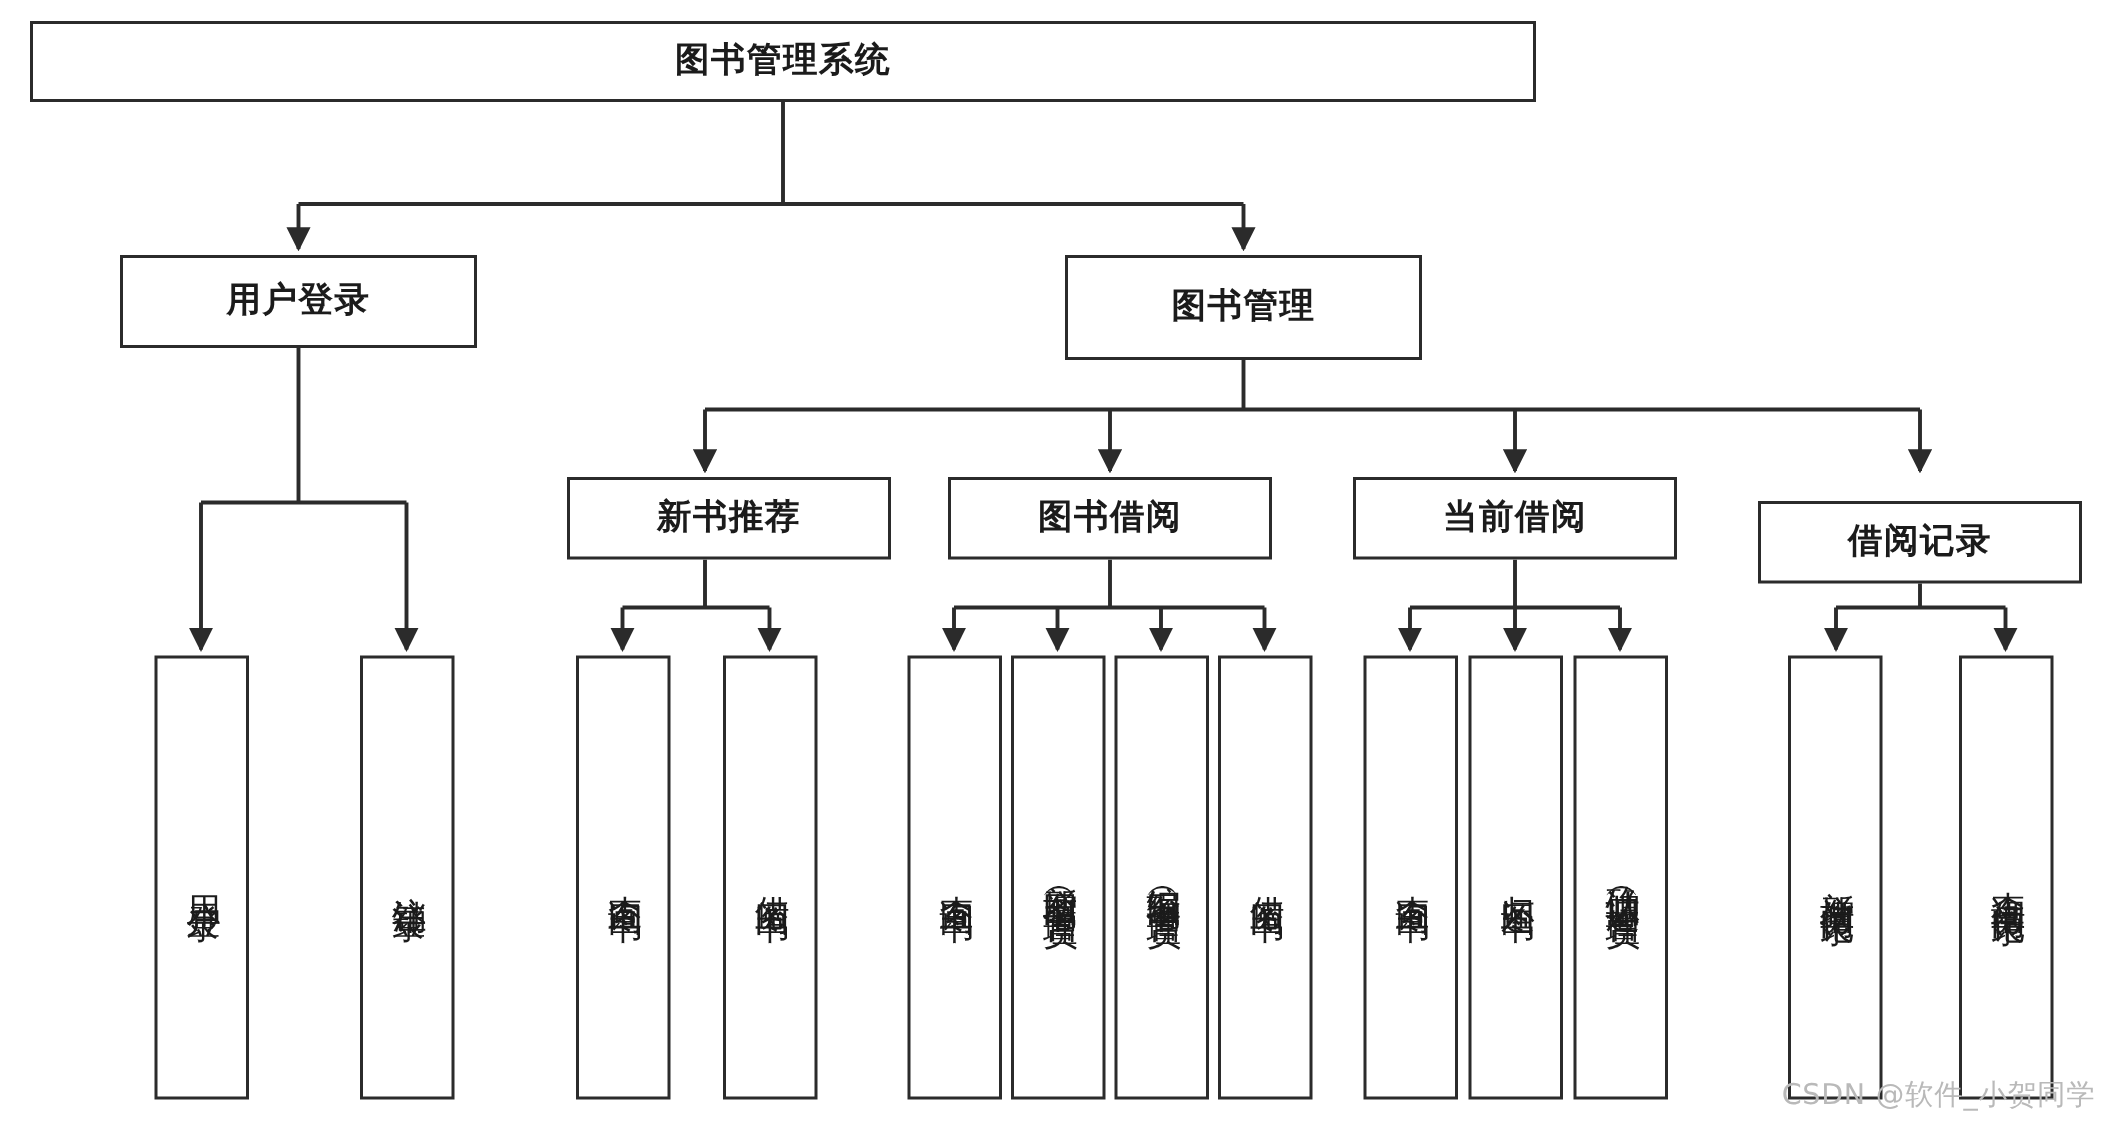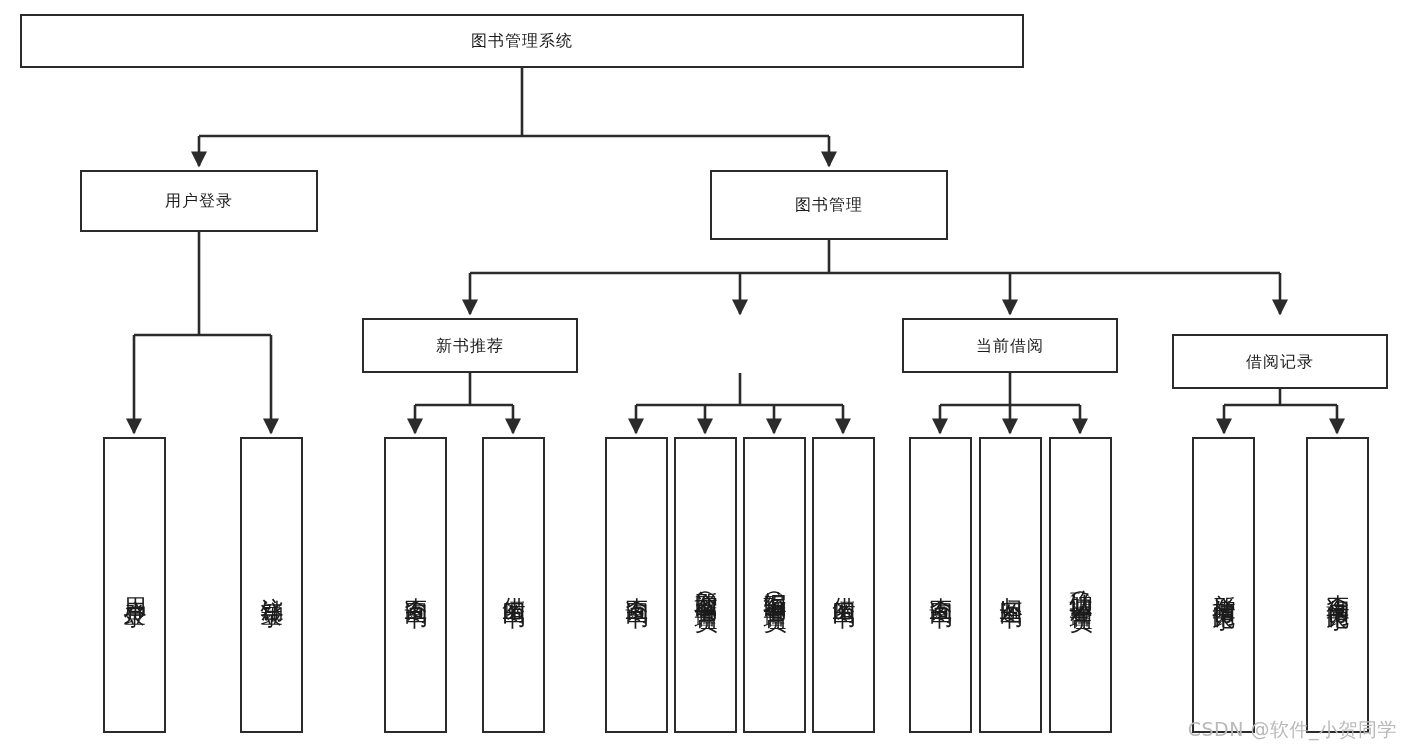--- a/index.html
+++ b/index.html
@@ -26,24 +26,25 @@
     position:absolute;
     box-sizing:border-box;
     background:#ffffff;
     border:2px solid #2b2b2b;
     display:flex;
     align-items:center;
     justify-content:center;
     color:#1b1b1b;
   }
   .node-h{
-    font-size:16px;
+    font-size:23px;
     letter-spacing:1px;
     line-height:1.1;
     white-space:nowrap;
+    font-weight:bold;
   }
   
   .node-v{
     align-items:flex-start;
     justify-content:center;
     padding-top:0;
   }
   .node-v .vtext{
     writing-mode:vertical-rl;
     text-orientation:upright;
@@ -128,22 +129,25 @@
     <span>图书管理系统</span>
   </div>
 
   <div class="node node-h" style="left:80px;top:170px;width:238px;height:62px;">
     <span>用户登录</span>
   </div>
   <div class="node node-h" style="left:710px;top:170px;width:238px;height:70px;">
     <span>图书管理</span>
   </div>
 
-  <div class="node node-h" style="left:362px;top:318px;width:216px;height:55px;">
+  <div class="node node-h" style="left:378px;top:318px;width:216px;height:55px;">
     <span>新书推荐</span>
+  </div>
+  <div class="node node-h" style="left:632px;top:318px;width:216px;height:55px;">
+    <span>图书借阅</span>
   </div>
   <div class="node node-h" style="left:902px;top:318px;width:216px;height:55px;">
     <span>当前借阅</span>
   </div>
   <div class="node node-h" style="left:1172px;top:334px;width:216px;height:55px;">
     <span>借阅记录</span>
   </div>
 
   <div class="node node-v" style="left:103px;top:437px;width:63px;height:296px;">
     <span class="vtext">用户登录</span>

